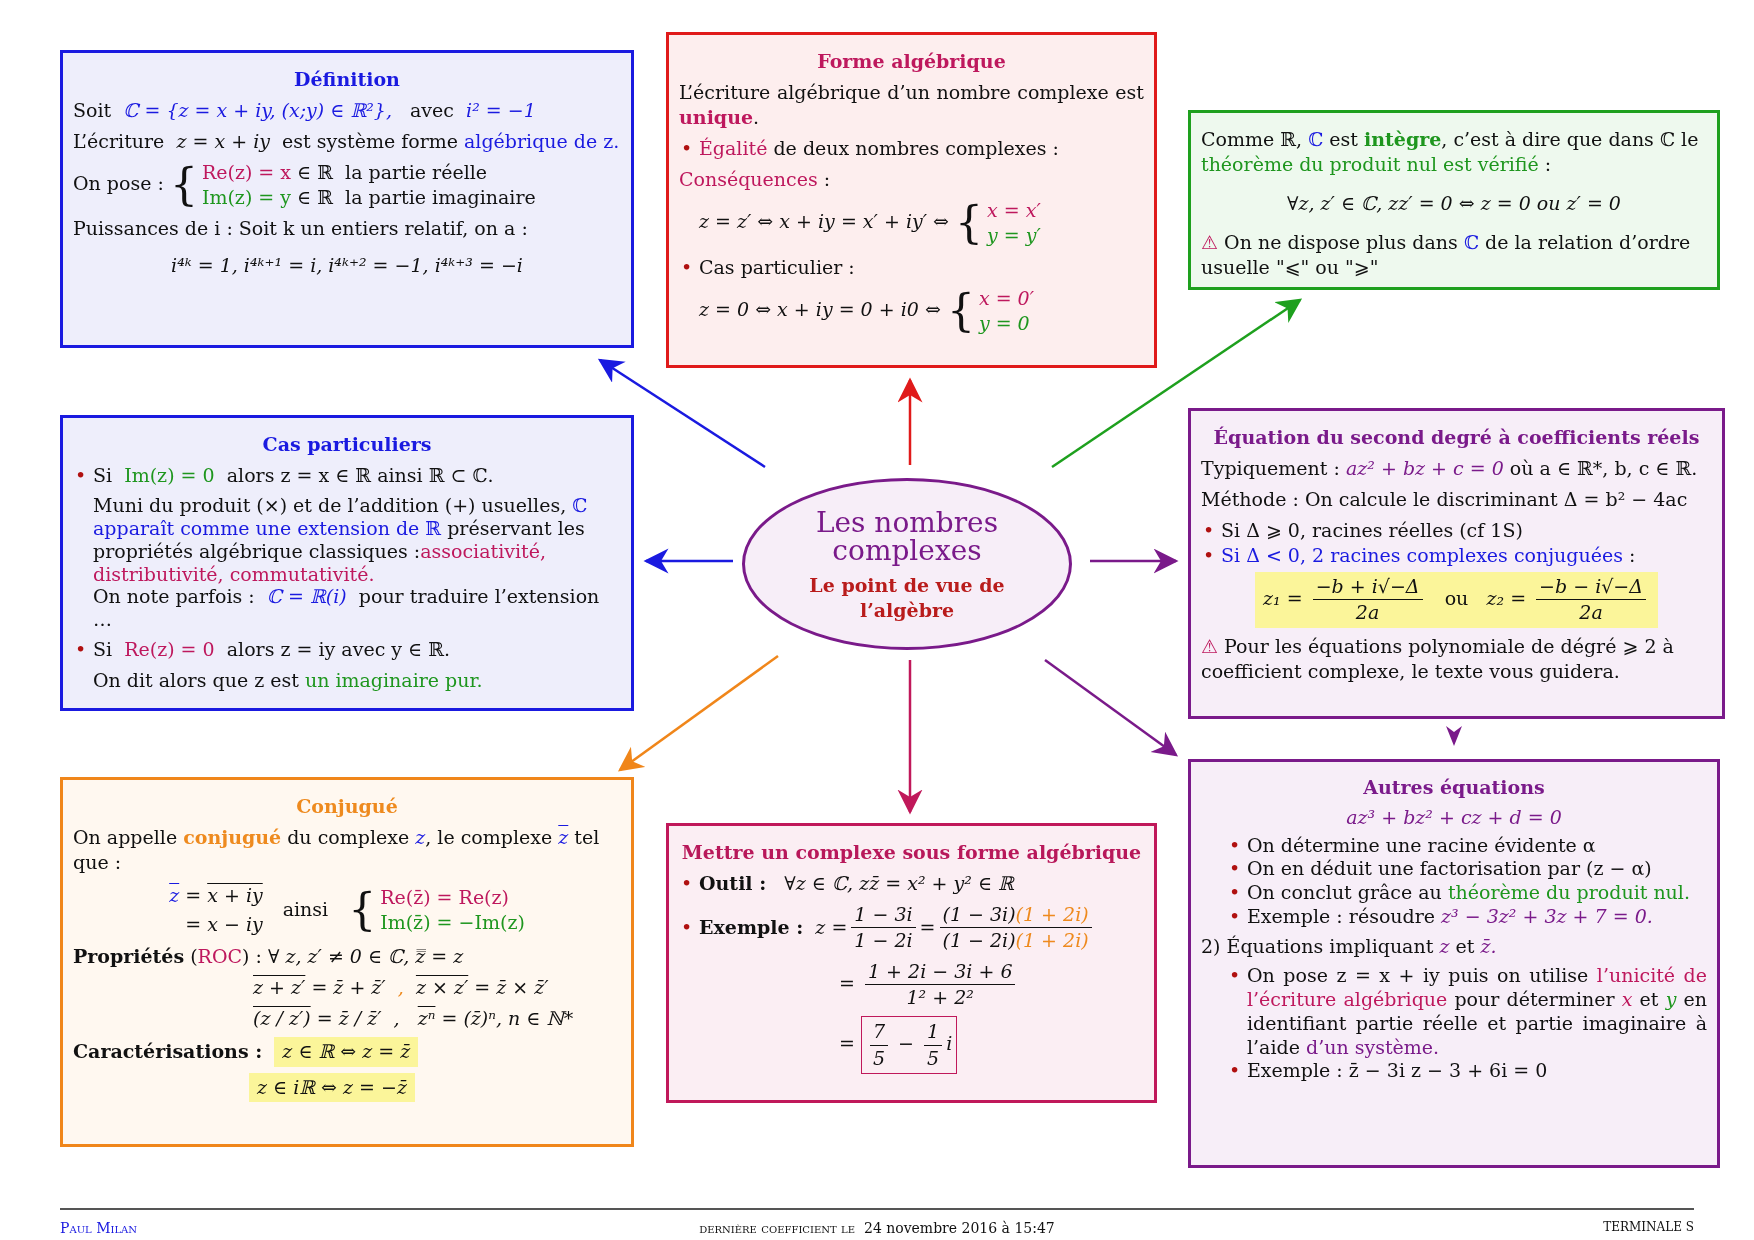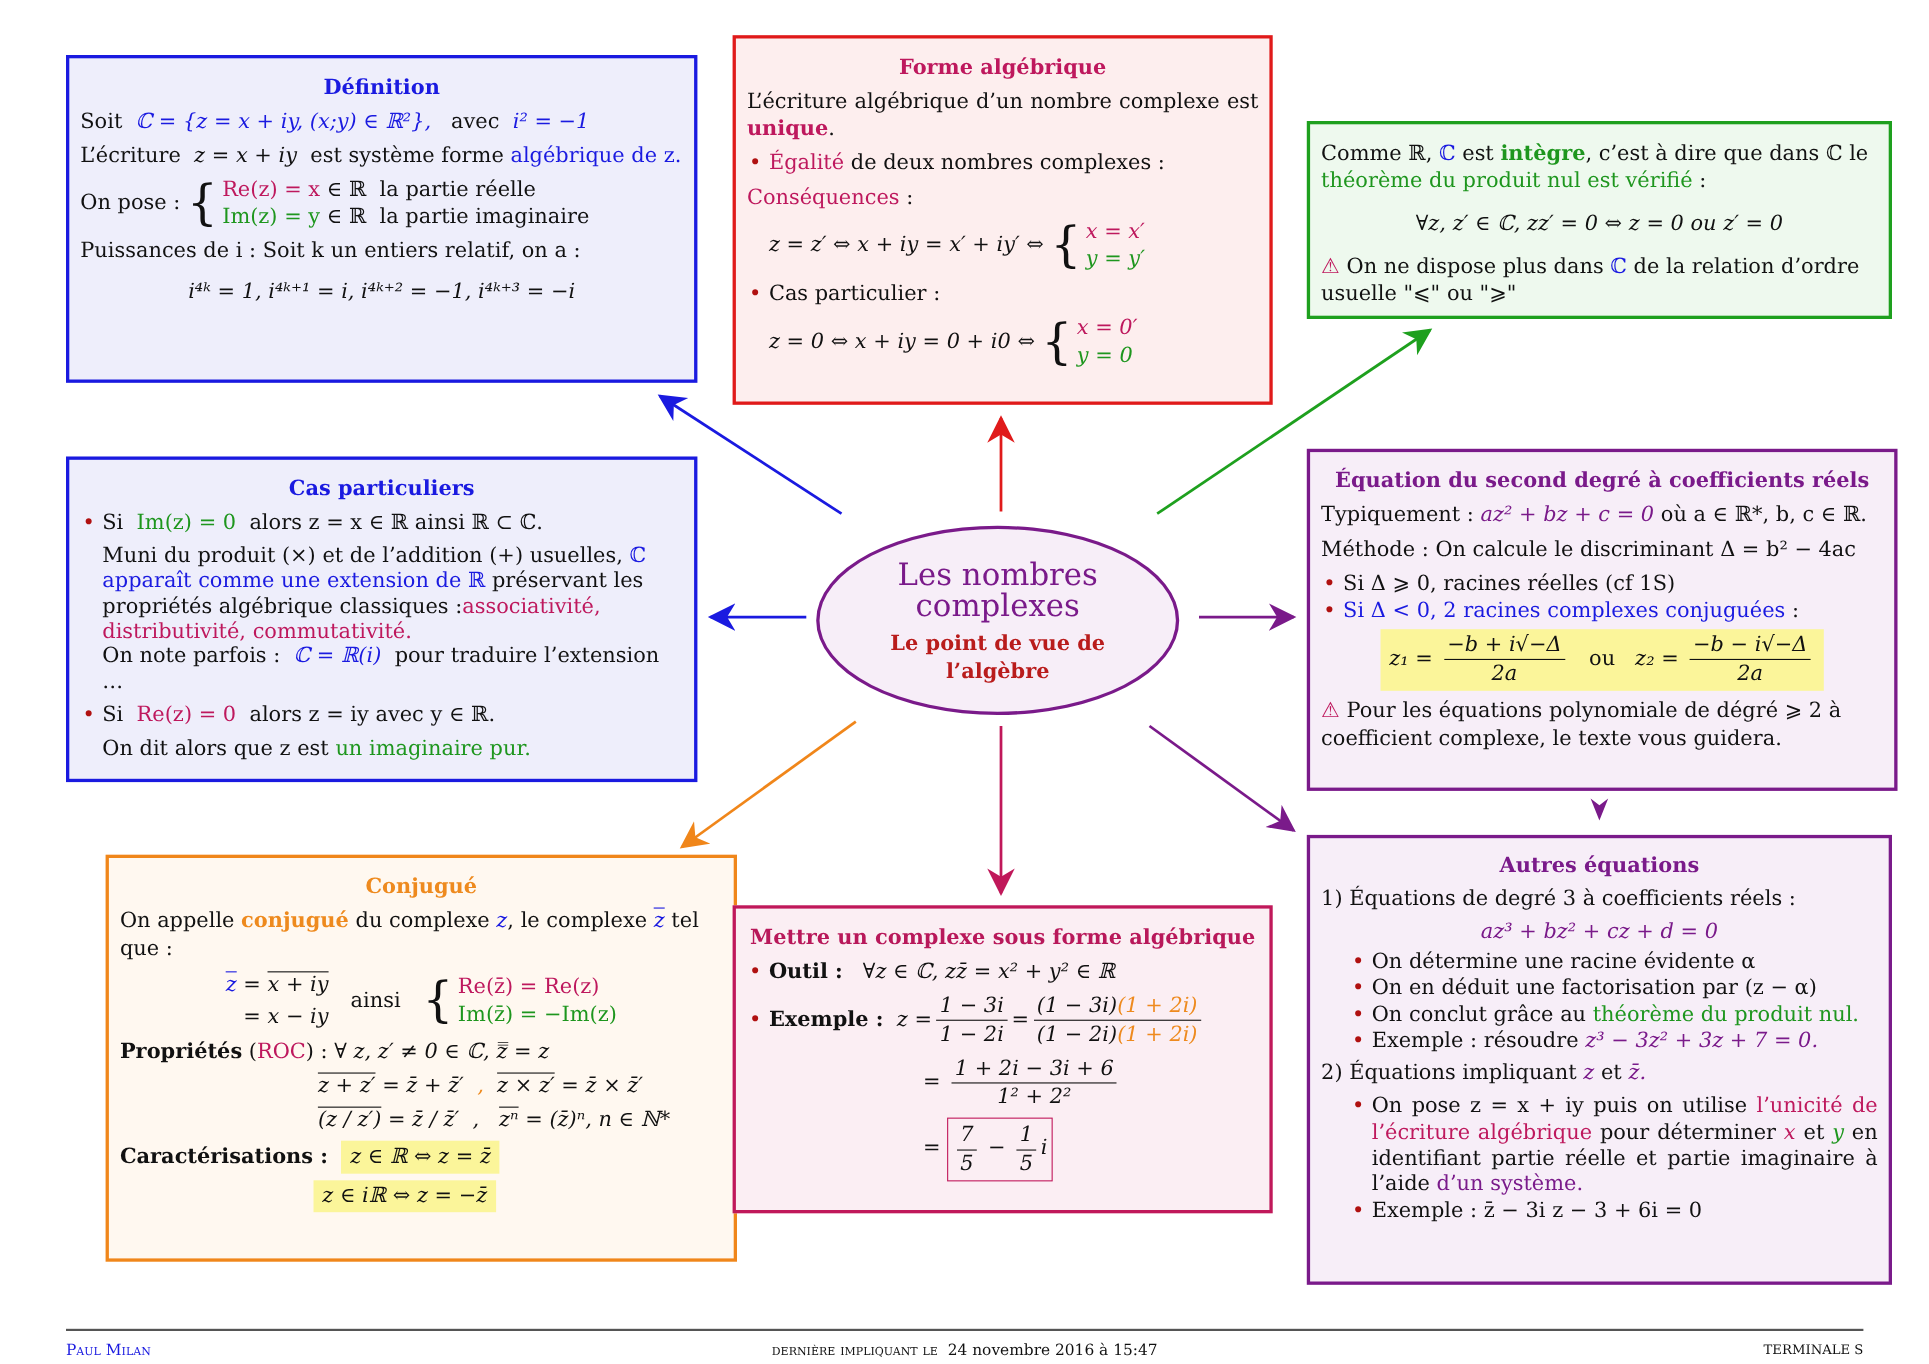--- a/index.html
+++ b/index.html
@@ -4,21 +4,21 @@
 <style>
   html, body { margin:0; padding:0; }
   body { width:1754px; height:1240px; background:#ffffff; position:relative; overflow:hidden;
          font-family:"DejaVu Serif", serif; color:#111; }
   .box { position:absolute; box-sizing:border-box; border:3px solid; padding:8px 10px; font-size:19px; line-height:1.32; }
   .box .title { text-align:center; font-weight:bold; font-size:19px; margin:6px 0 6px; }
   .b-blue { border-color:#1a1ae0; background:#eeeefb; }
   .b-red { border-color:#e01a1a; background:#fdeeee; }
   .b-green { border-color:#1ea01e; background:#eef9ee; }
   .b-purple { border-color:#7a1a8a; background:#f7eef8; }
-  .b-orange { border-color:#f0861a; background:#fff8f0;margin-left:36px; }
+  .b-orange { border-color:#f0861a; background:#fff8f0; }
   .b-crimson { border-color:#c0185a; background:#fbeef3; }
   .c-blue { color:#1a1ae0; } .c-red { color:#be185d; } .c-green { color:#1e961e; }
   .c-purple { color:#7a1a8a; } .c-orange { color:#ee8a1e; } .c-crimson { color:#b8185a; }
   .m { font-family:"DejaVu Serif", serif; font-style:italic; }
   .row { margin:6px 0; }
   .center { text-align:center; }
   .bul { position:relative; padding-left:20px; }
   .bul::before { content:"•"; position:absolute; left:2px; color:#b01010; }
   .hl { background:#fbf59a; padding:2px 8px; display:inline-block;text-align:right; }
   .brace { display:inline-flex; align-items:center; vertical-align:middle; }
@@ -281,21 +281,20 @@
           <span class="den">5</span>
         </span> −
       <span class="frac">
           <span class="num">1</span>
           <span class="den">5</span>
         </span>i</span></div>
 </div>
 
 <div class="box b-purple" style="left:1188px;top:759px;width:532px;height:409px;line-height:1.25;">
   <div class="title c-purple">Autres équations</div>
-  <div class="row">1)  Équations de degré 3 à coefficients réels :</div>
   <div class="center c-purple m">az³ + bz² + cz + d = 0</div>
   <div style="padding-left:26px;margin-top:4px;">
     <div class="bul">On détermine une racine évidente α</div>
     <div class="bul">On en déduit une factorisation par (z − α)</div>
     <div class="bul"><span>On conclut grâce au</span> <span class="c-green">théorème du produit nul.</span></div>
     <div class="bul"><span>Exemple : résoudre</span> <span class="c-purple m">z³ − 3z² + 3z + 7 = 0.</span></div>
   </div>
   <div class="row"><span>2)  Équations impliquant</span> <span class="c-purple m">z</span> <span>et</span> <span class="c-purple m">z̄.</span></div>
   <div style="padding-left:26px;">
     <div class="bul" style="text-align:justify;">
@@ -303,15 +302,15 @@
       <span>pour déterminer</span> <span class="c-red m">x</span> <span>et</span> <span class="c-green m">y</span>
       <span>en identifiant partie réelle et partie imaginaire à l’aide</span> <span class="c-purple">d’un système.</span>
     </div>
     <div class="bul">Exemple :  z̄ − 3i z − 3 + 6i = 0</div>
   </div>
 </div>
 
 <div class="footer-line"></div>
 <div class="footer sc c-blue" style="left:60px;">Paul Milan</div>
 <div class="footer" style="left:0;right:0;text-align:center;">
-  <span class="sc">dernière impliquant le</span>&nbsp; <span>24 novembre 2016  à  15:47</span>
+  <span class="sc">dernière coefficient le</span>&nbsp; <span>24 novembre 2016  à  15:47</span>
 </div>
 <div class="footer sc" style="right:60px;text-transform:uppercase;font-size:12px;">terminale s</div>
 
 </body></html>

